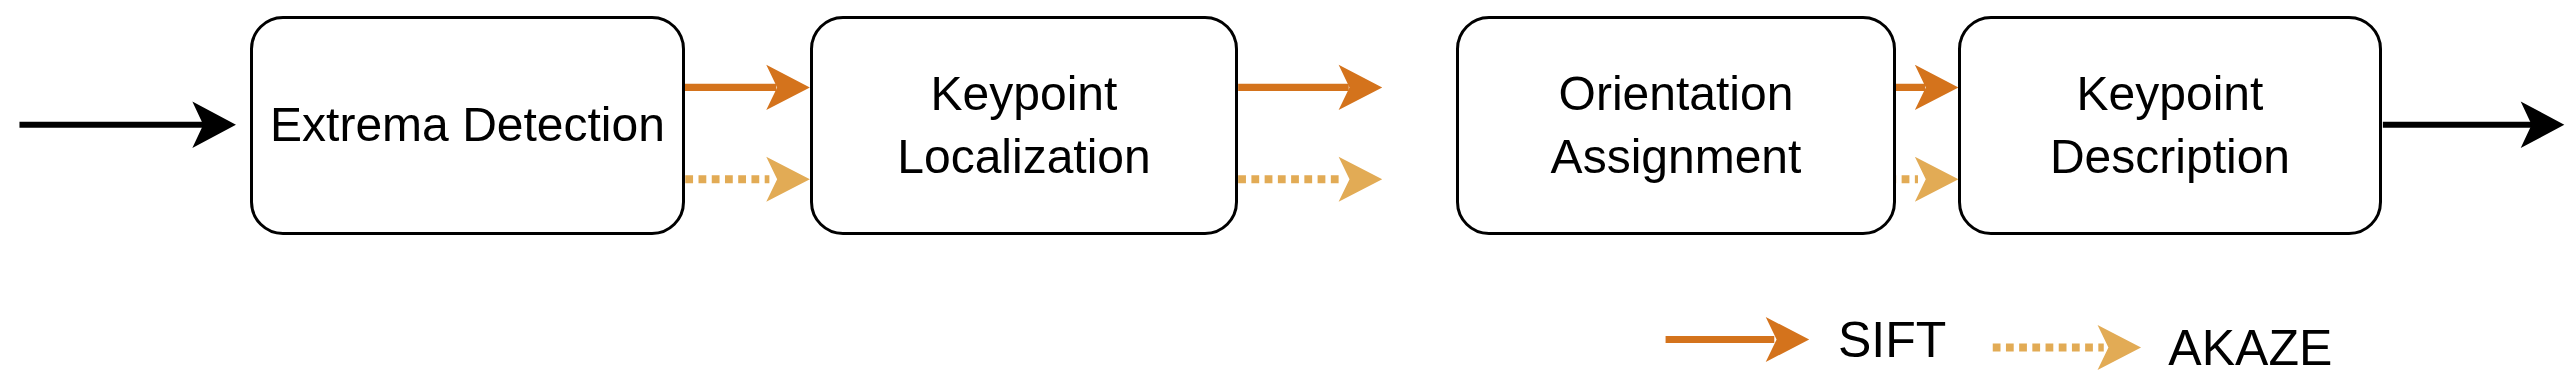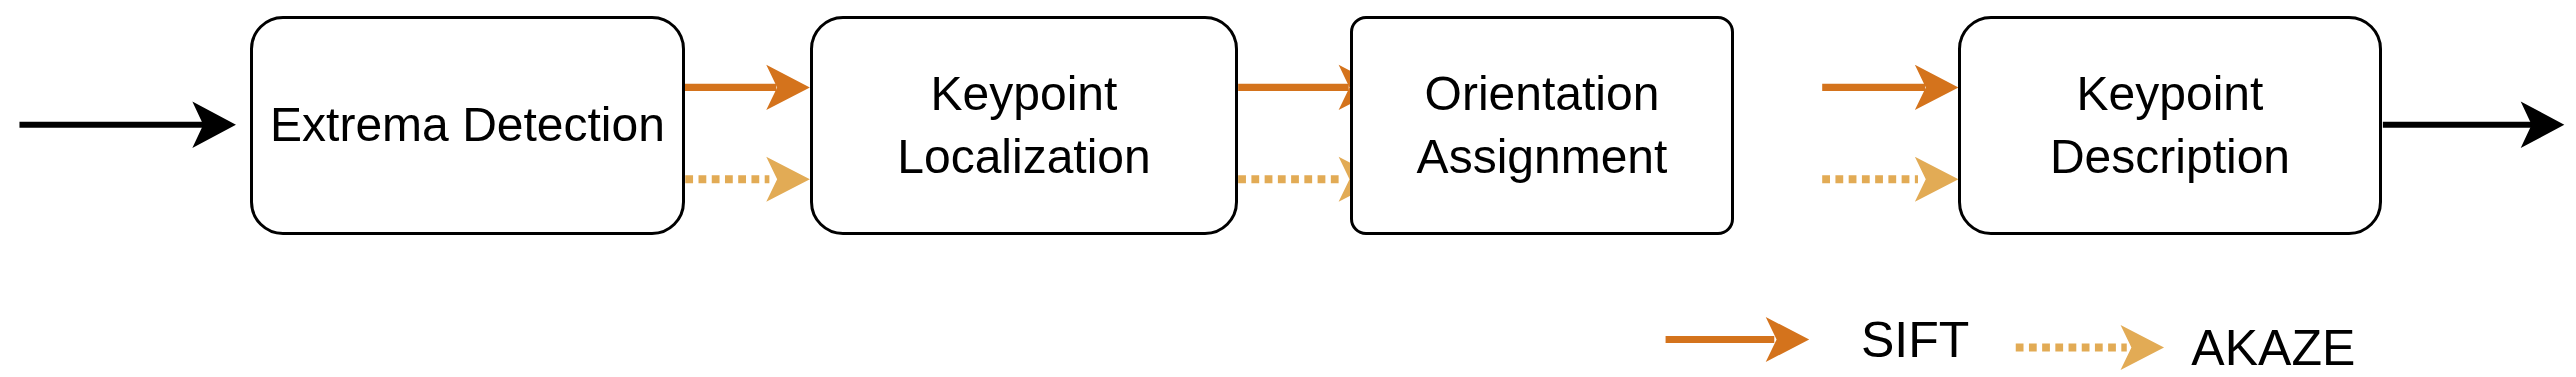--- a/index.html
+++ b/index.html
@@ -42,36 +42,36 @@
   }
   .node-label {
     font-size: 48px;
     line-height: 1.32;
     color: var(--label-text);
     text-align: center;
     white-space: pre;
   }
   .node-1 { left: 250px;  width: 435px; }
   .node-2 { left: 810px; width: 428px; }
-  .node-3 { left: 1350px; width: 384px; border-radius: 16px; }
+  .node-3 { left: 1456px; width: 440px; }
   .node-4 { left: 1958px; width: 424px; }
 
   .legend {
     position: absolute;
     left: 1663px;
     top: 310px;
     height: 59px;
     display: flex;
     align-items: center;
     column-gap: 44px;
   }
   .legend-item {
     display: flex;
     align-items: center;
-    column-gap: 50px;
+    column-gap: 27px;
   }
   .legend-item + .legend-item { column-gap: 25px; margin-top: 16px; }
   .legend-label {
     font-size: 50px;
     color: var(--label-text);
     white-space: nowrap;
   }
   .legend-arrow { display: block; }
 </style>
 </head>

